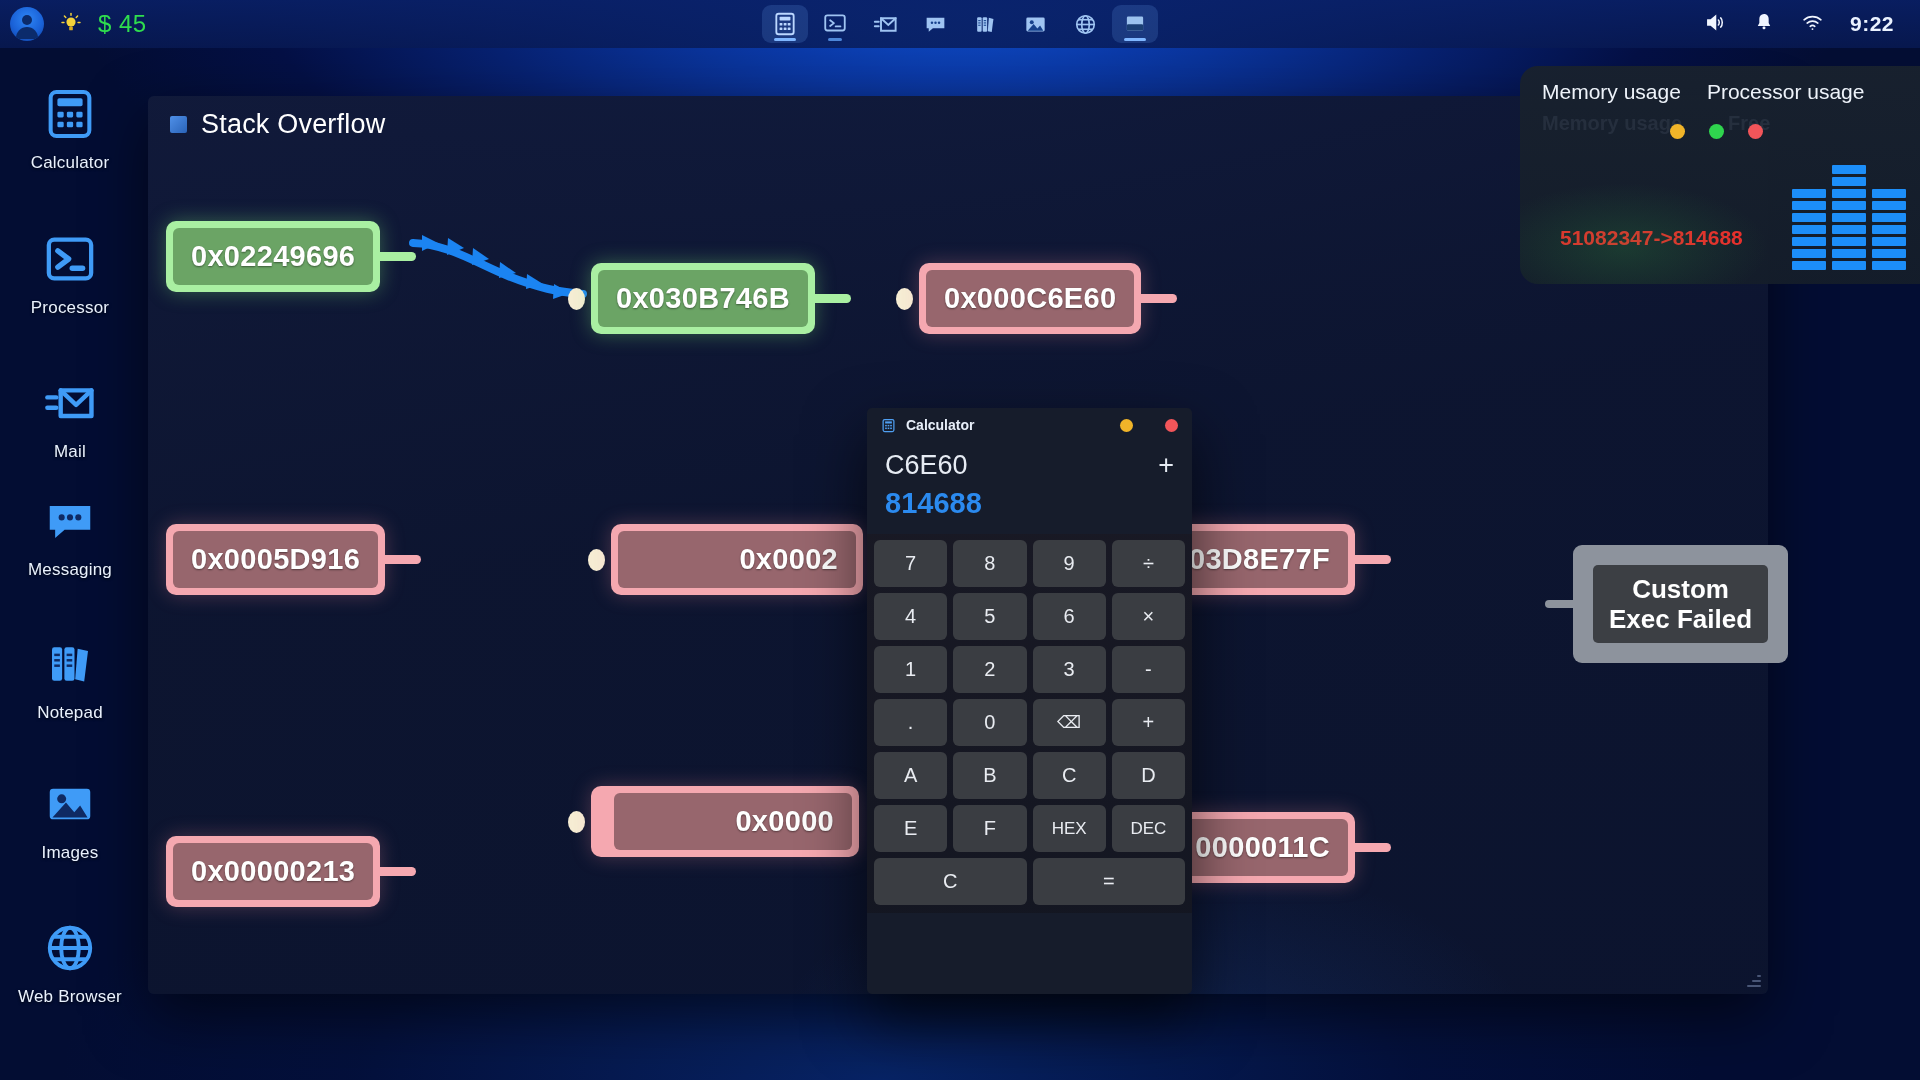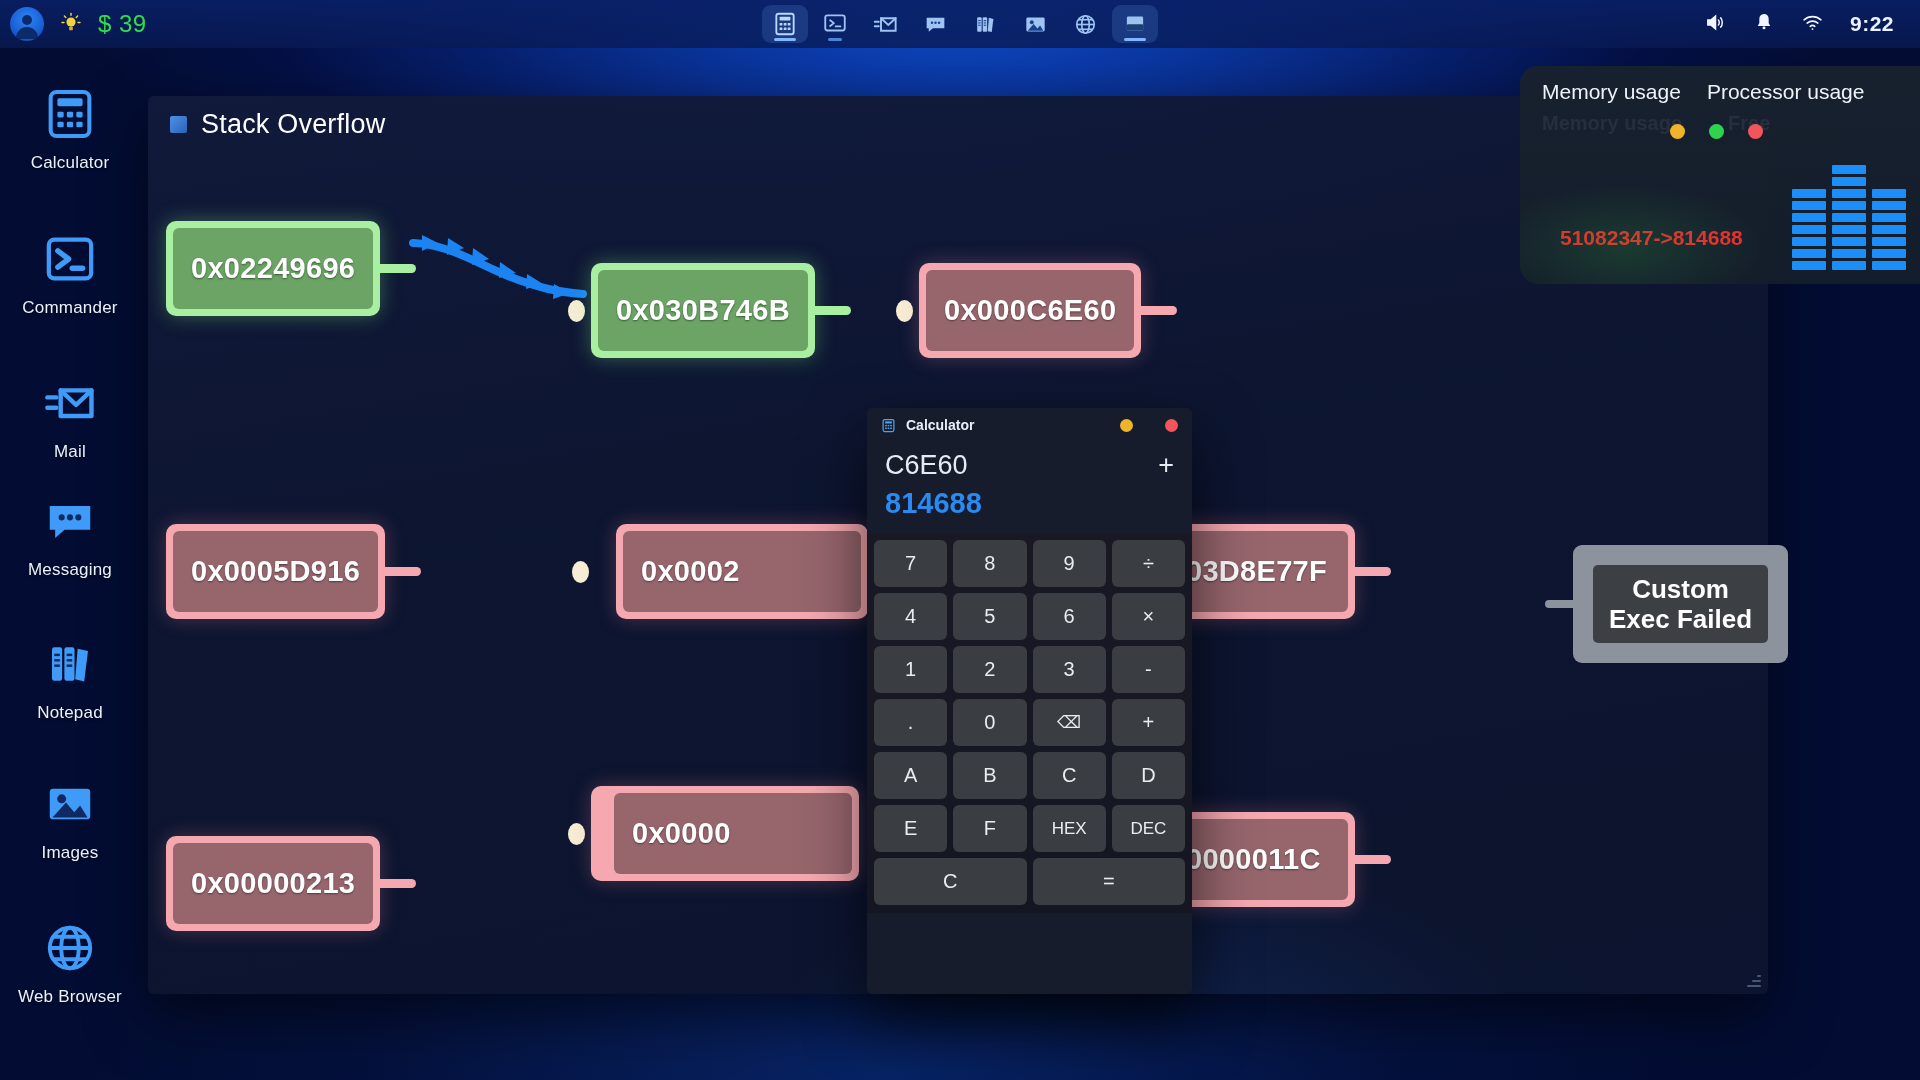--- a/index.html
+++ b/index.html
@@ -95,23 +95,23 @@
   .resize-grip i:nth-child(3){ bottom:10px; width:4px; }
 
   
   .node { position: absolute; display: flex; align-items: center; z-index: 22; }
   .node-pill {
     border-radius: 10px; padding: 7px;
     display: flex; align-items: center; justify-content: center;
   }
   .node-inner {
     border-radius: 6px;
-    padding: 24px 18px;
+    padding: 12px 18px;
     min-width: 180px;
-    text-align: left;
+    text-align: right;
     color: #ffffff;
     font-size: 29px;
     font-weight: 700;
     letter-spacing: .3px;
     text-shadow: 0 1px 2px rgba(0,0,0,.45);
     white-space: nowrap;
   }
   .node.green .node-pill { background: #a9efa2; box-shadow: 0 0 20px rgba(130,235,120,.35); }
   .node.green .node-inner { background: #6ba465; }
   .node.green .tail { background: #a9efa2; }
@@ -216,21 +216,21 @@
             <line x1="12" y1="1.5" x2="12" y2="3.6"></line>
             <line x1="4.8" y1="4.4" x2="6.3" y2="5.9"></line>
             <line x1="19.2" y1="4.4" x2="17.7" y2="5.9"></line>
             <line x1="2.2" y1="11.5" x2="4.3" y2="11.5"></line>
             <line x1="21.8" y1="11.5" x2="19.7" y2="11.5"></line>
           </g>
           <circle cx="12" cy="11" r="5" fill="#f5d33a"></circle>
           <rect x="10" y="16" width="4" height="4" rx="1" fill="#d9ad1c"></rect>
         </svg>
       </div>
-      <div class="money">$ 39</div>
+      <div class="money">$ 45</div>
     </div>
 
     <div class="tb-center">
       <div class="tb-app active">
         <svg width="26" height="26" viewBox="0 0 24 24" fill="none" stroke="#bcd8ff" stroke-width="1.7">
           <rect x="4" y="2.5" width="16" height="19" rx="2.2"></rect>
           <rect x="7" y="5.4" width="10" height="3.4" rx=".7" fill="#bcd8ff" stroke="none"></rect>
           <g fill="#bcd8ff" stroke="none">
             <rect x="7" y="11" width="2.6" height="2.4" rx=".5"></rect>
               <rect x="10.8" y="11" width="2.6" height="2.4" rx=".5"></rect>
@@ -353,21 +353,21 @@
     </div>
 
     <div class="dock-item" style="top:183px;">
       <div class="dock-ico">
         <svg width="54" height="54" viewBox="0 0 24 24" fill="none" stroke="#3f9bf7" stroke-width="1.9">
           <rect x="2.6" y="3.4" width="18.8" height="17.2" rx="2.4"></rect>
           <path d="M6.6 8.4 L11.4 12 L6.6 15.6" stroke-linecap="round" stroke-linejoin="round" stroke-width="2.4"></path>
           <line x1="13" y1="16.1" x2="17.6" y2="16.1" stroke-linecap="round" stroke-width="2.4"></line>
         </svg>
       </div>
-      <div class="dock-label">Commander</div>
+      <div class="dock-label">Processor</div>
     </div>
 
     <div class="dock-item" style="top:327px;">
       <div class="dock-ico">
         <svg width="56" height="56" viewBox="0 0 24 24" fill="none" stroke="#3f9bf7" stroke-width="1.9" stroke-linecap="round" stroke-linejoin="round">
           <path d="M8 6.6 H21.2 V17.6 H8 Z"></path>
           <path d="M8 6.6 L14.6 12.8 L21.2 6.6"></path>
           <line x1="2.3" y1="9.6" x2="6.1" y2="9.6"></line>
           <line x1="2.3" y1="14" x2="6.1" y2="14"></line>
         </svg>
@@ -476,21 +476,21 @@
       <div class="tail"></div>
     </div>
 
     <div class="node red" style="left:18px; top:428px;">
       <div class="node-pill">
         <div class="node-inner">0x0005D916</div>
       </div>
       <div class="tail"></div>
     </div>
 
-    <div class="node red" style="left:424px; top:428px;gap:21px;">
+    <div class="node red" style="left:440px; top:428px;">
       <div class="knob"></div>
       <div class="node-pill">
         <div class="node-inner" style="min-width:238px;">0x0002</div>
       </div>
     </div>
 
     <div class="node red" style="left:1013px; top:428px;">
       <div class="node-pill">
         <div class="node-inner">03D8E77F</div>
       </div>

